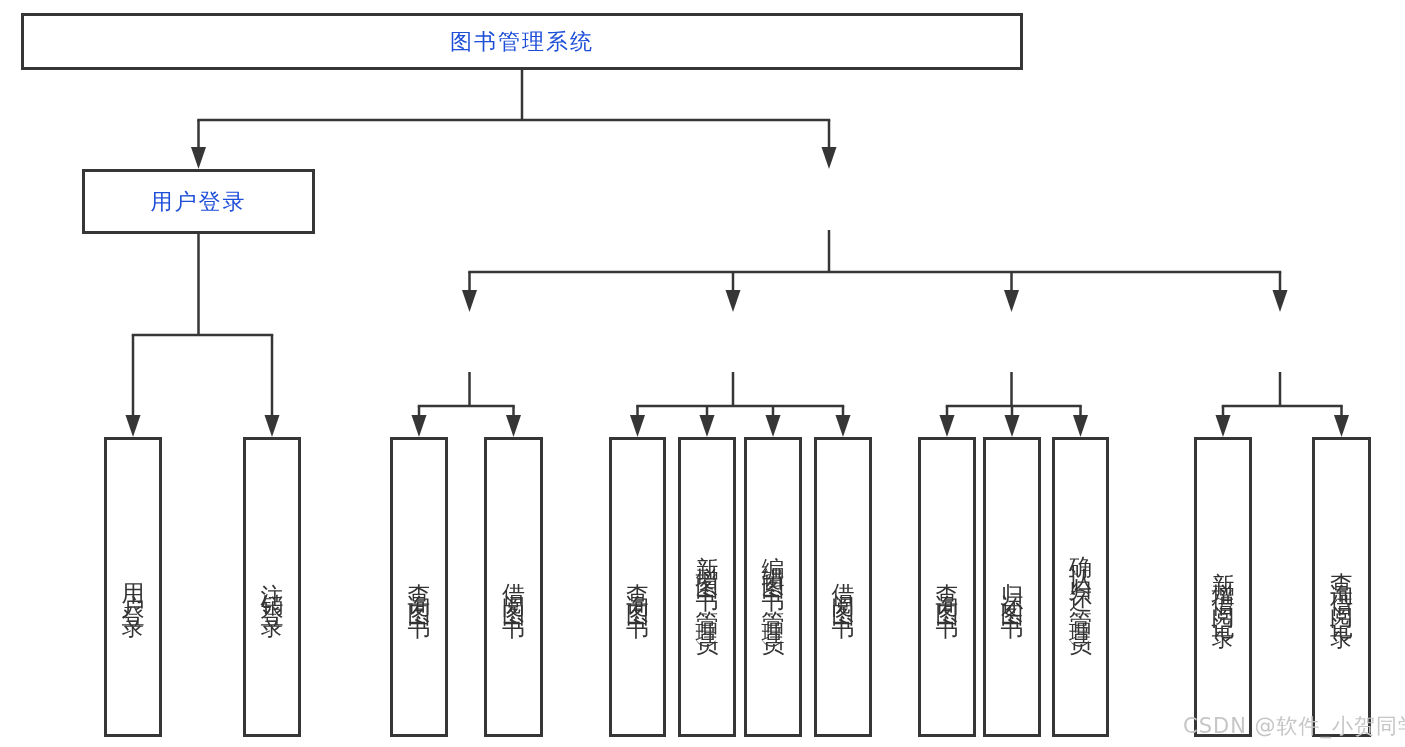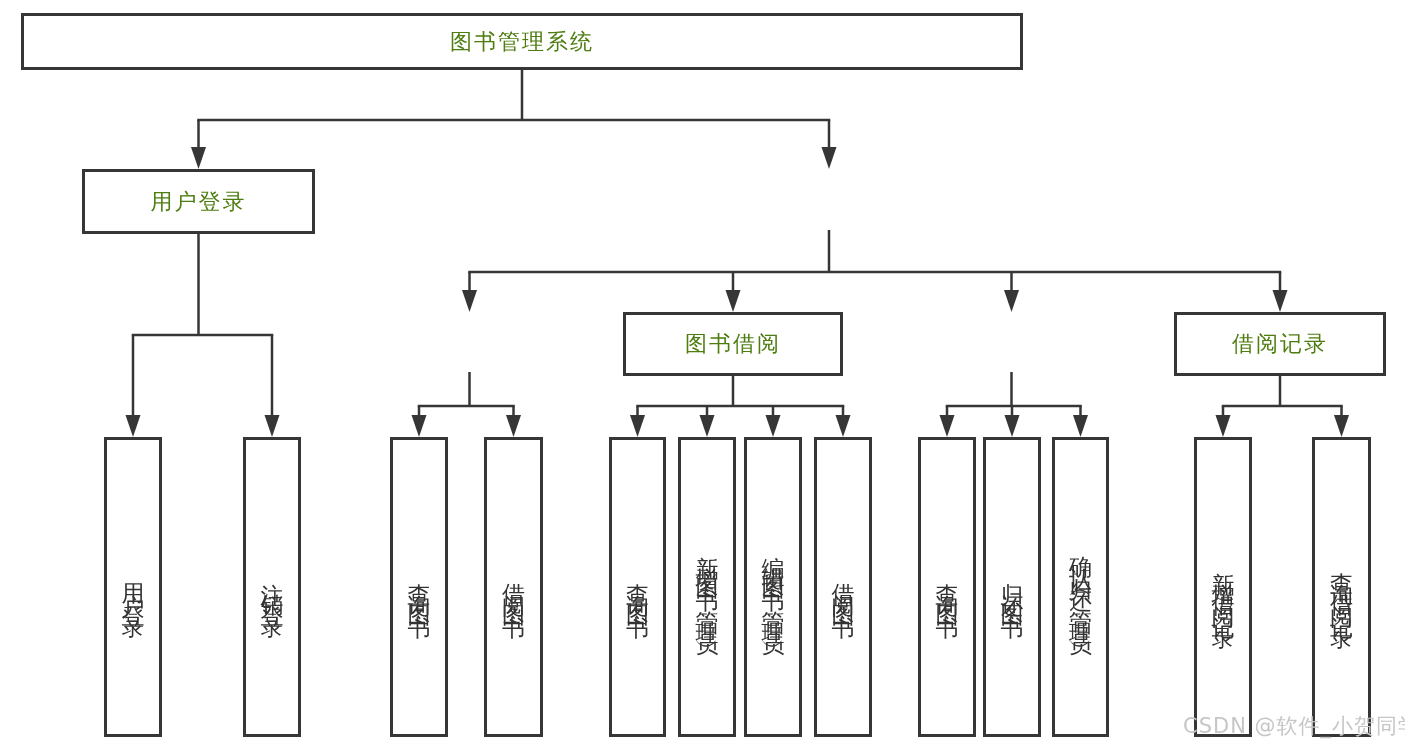--- a/index.html
+++ b/index.html
@@ -3,21 +3,21 @@
 <meta charset="utf-8">
 <style>
   html,body{margin:0;padding:0;background:#ffffff;}
   body{font-family:"DejaVu Sans","Liberation Sans",sans-serif;}
   #canvas{position:relative;width:1405px;height:747px;background:#ffffff;overflow:hidden;}
   #connectors{position:absolute;left:0;top:0;z-index:1;}
   .hbox{
     position:absolute;z-index:2;box-sizing:border-box;
     background:#ffffff;border:3px solid #363636;
     display:flex;align-items:center;justify-content:center;
-    font-size:22px;letter-spacing:2px;color:#4d7c0f;white-space:nowrap;
+    font-size:22px;letter-spacing:2px;color:#1d4ed8;white-space:nowrap;
   }
   .vbox{
     position:absolute;z-index:2;top:437px;height:300px;box-sizing:border-box;
     background:#ffffff;border:3px solid #363636;
     display:flex;align-items:center;justify-content:center;
   }
   .vtext{
     writing-mode:vertical-rl;text-orientation:mixed;
     font-size:23px;letter-spacing:11px;line-height:1;color:#333333;
   }
@@ -87,26 +87,20 @@
     </svg>
 
   <div class="hbox" style="left:21px;top:13px;width:1002px;height:57px">
     <span>图书管理系统</span>
   </div>
 
   <div class="hbox" style="left:82px;top:169px;width:233px;height:65px">
     <span>用户登录</span>
   </div>
 
-  <div class="hbox" style="left:623px;top:312px;width:220px;height:64px">
-    <span>图书借阅</span>
-  </div>
-  <div class="hbox" style="left:1174px;top:312px;width:212px;height:64px">
-    <span>借阅记录</span>
-  </div>
 
   <div class="vbox" style="left:104px;width:58px">
     <span class="vtext">用户登录</span>
   </div>
   <div class="vbox" style="left:243px;width:58px">
     <span class="vtext">注销登录</span>
   </div>
 
   <div class="vbox" style="left:390px;width:58px">
     <span class="vtext">查询图书</span>

